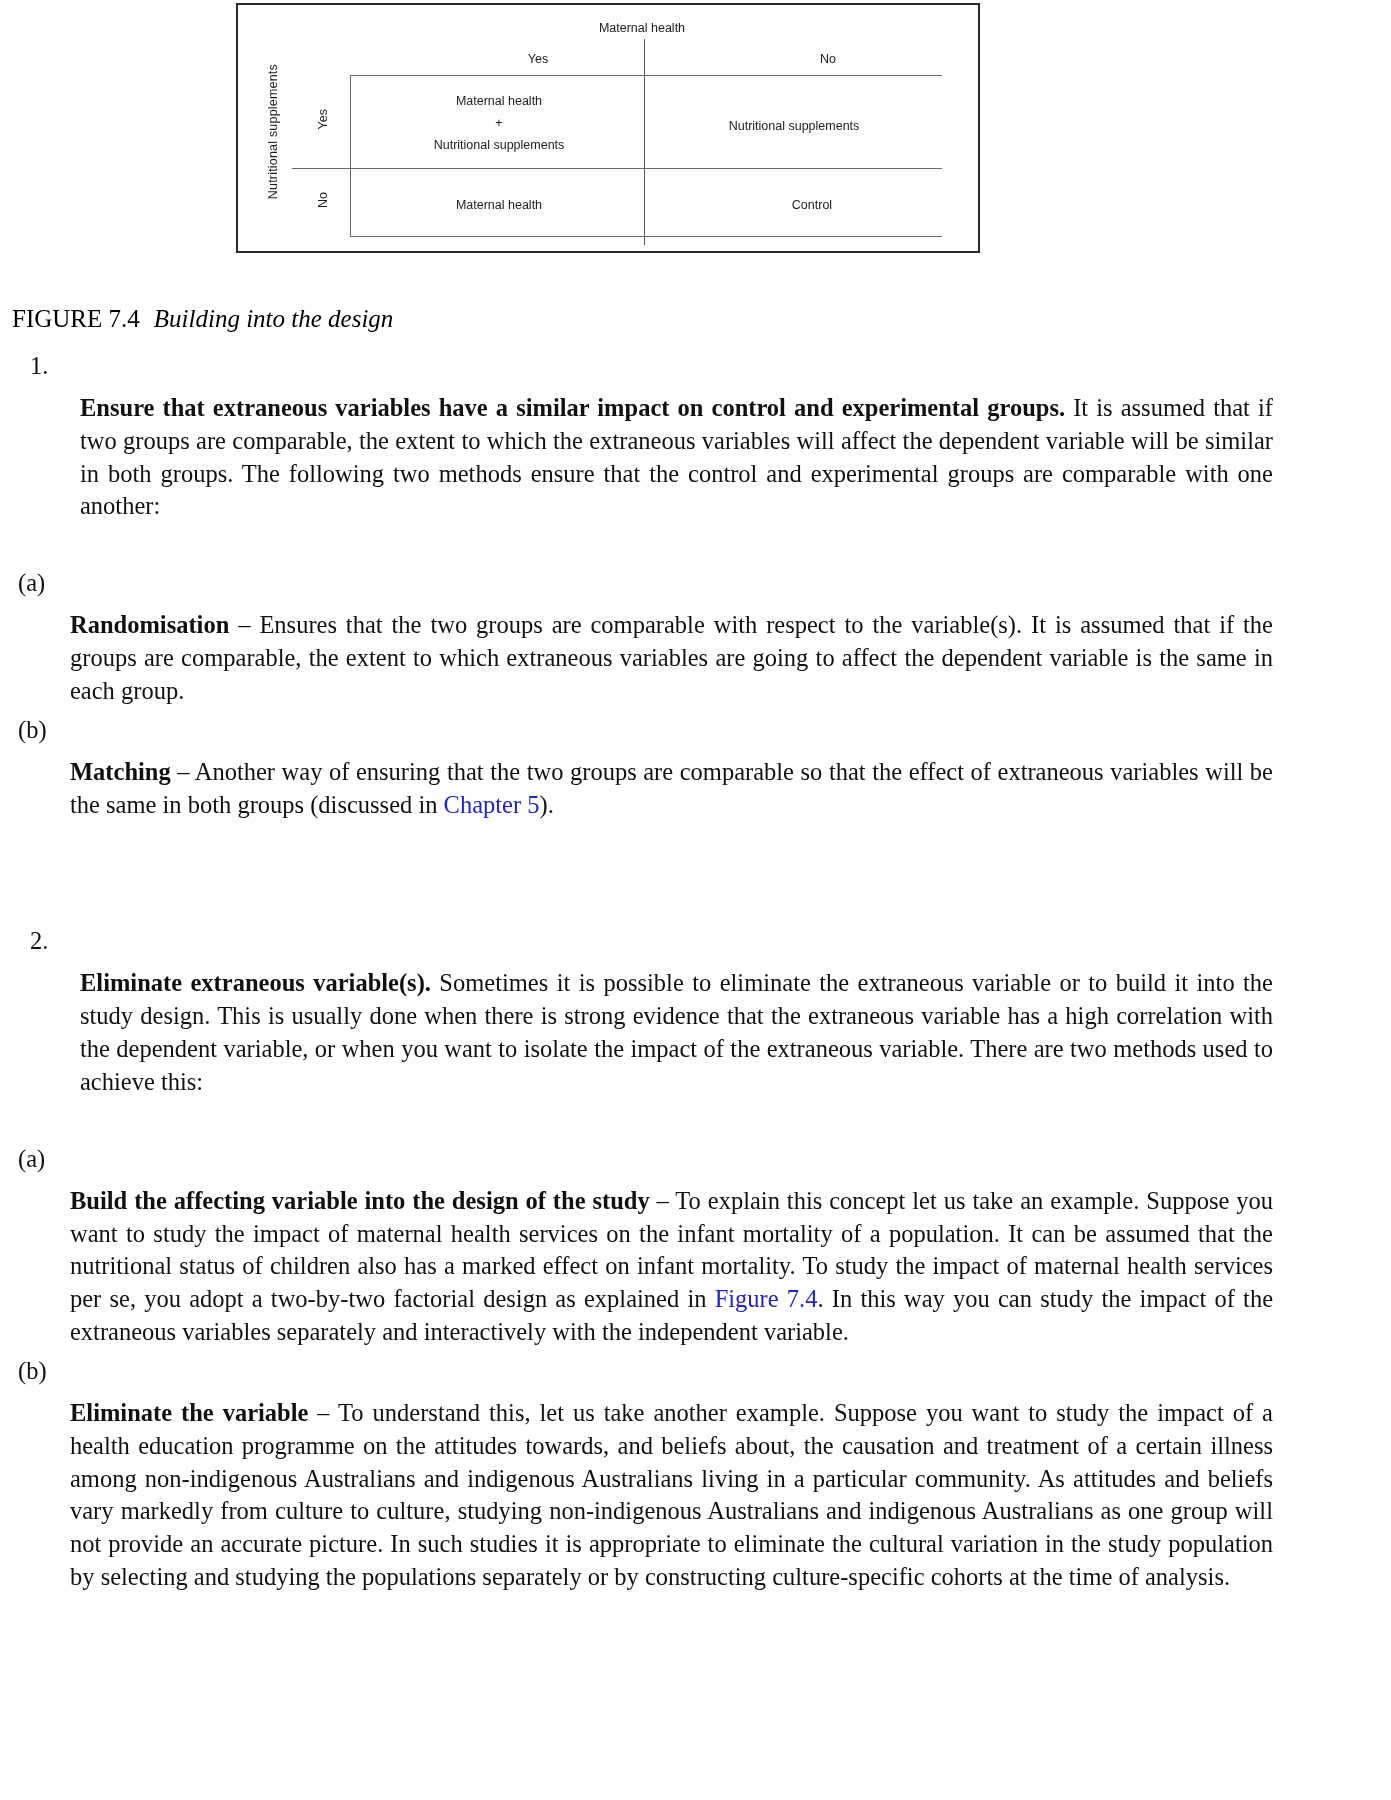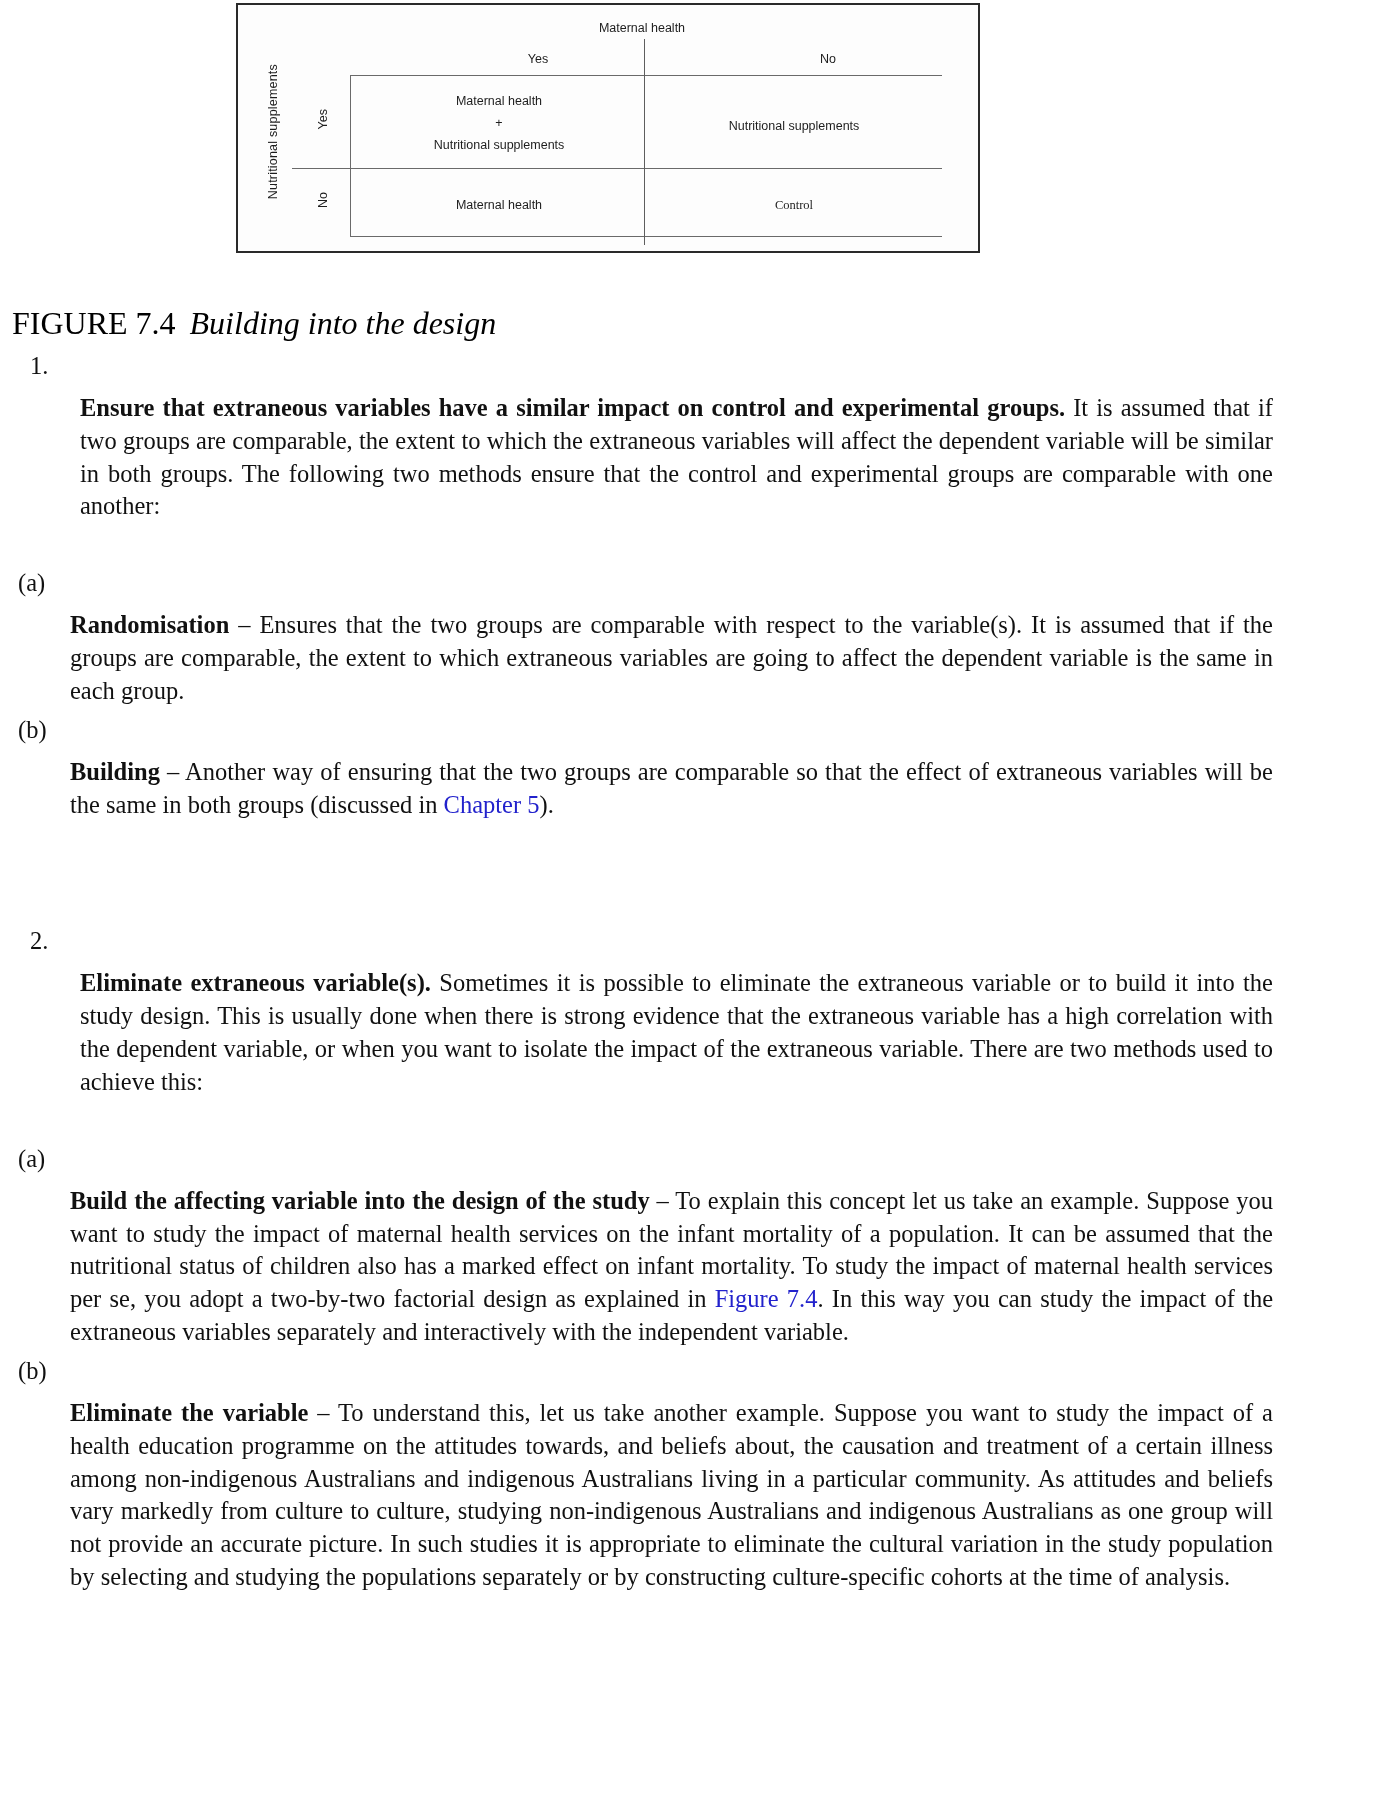--- a/index.html
+++ b/index.html
@@ -137,28 +137,28 @@
     position: absolute;
     font-family: "Liberation Sans", "DejaVu Sans", sans-serif;
     font-size: 12.5px;
     color: #1d1d1d;
     text-align: center;
     line-height: 1.75;
   }
   .cell-q1 { left: 118px; top: 86px;  width: 286px; }
   .cell-q2 { left: 410px; top: 111px; width: 292px; }
   .cell-q3 { left: 118px; top: 190px; width: 286px; }
-  .cell-q4 { left: 410px; top: 190px; width: 292px; font-family: Liberation Serif, serif; }
+  .cell-q4 { left: 428px; top: 190px; width: 292px; }
 
   
   .fig-caption {
     position: absolute;
     left: 12px;
     top: 305px;
-    font-size: 32px;
+    font-size: 25px;
     color: #000;
     white-space: nowrap;
   }
   .fig-caption .cap-num { font-style: normal; }
   .fig-caption .cap-title { font-style: italic; padding-left: 14px; }
 
   
   .content {
     position: absolute;
     left: 0;
@@ -251,21 +251,21 @@
 
   <div class="item">
     <div class="marker marker-alpha">(a)</div>
     <div class="itext"><b>Randomisation</b><span> – Ensures that the two groups are comparable with respect to the variable(s). It is assumed that if the groups are comparable, the extent to which extraneous variables are going to affect the dependent variable is the same in each group.</span></div>
   </div>
 
   <div class="gap-md"></div>
 
   <div class="item">
     <div class="marker marker-alpha">(b)</div>
-    <div class="itext"><b>Building</b><span> – Another way of ensuring that the two groups are comparable so that the effect of extraneous variables will be the same in both groups (discussed in </span><a class="link" href="#" style="text-decoration:none">Chapter 5</a><span>).</span></div>
+    <div class="itext"><b>Matching</b><span> – Another way of ensuring that the two groups are comparable so that the effect of extraneous variables will be the same in both groups (discussed in </span><a class="link" href="#" style="text-decoration:none">Chapter 5</a><span>).</span></div>
   </div>
 
   <div class="gap-xl"></div>
   <div class="gap-lg"></div>
 
   <div class="item">
     <div class="marker marker-num">2.</div>
     <div class="itext"><b>Eliminate extraneous variable(s).</b><span> Sometimes it is possible to eliminate the extraneous variable or to build it into the study design. This is usually done when there is strong evidence that the extraneous variable has a high correlation with the dependent variable, or when you want to isolate the impact of the extraneous variable. There are two methods used to achieve this:</span></div>
   </div>
 

